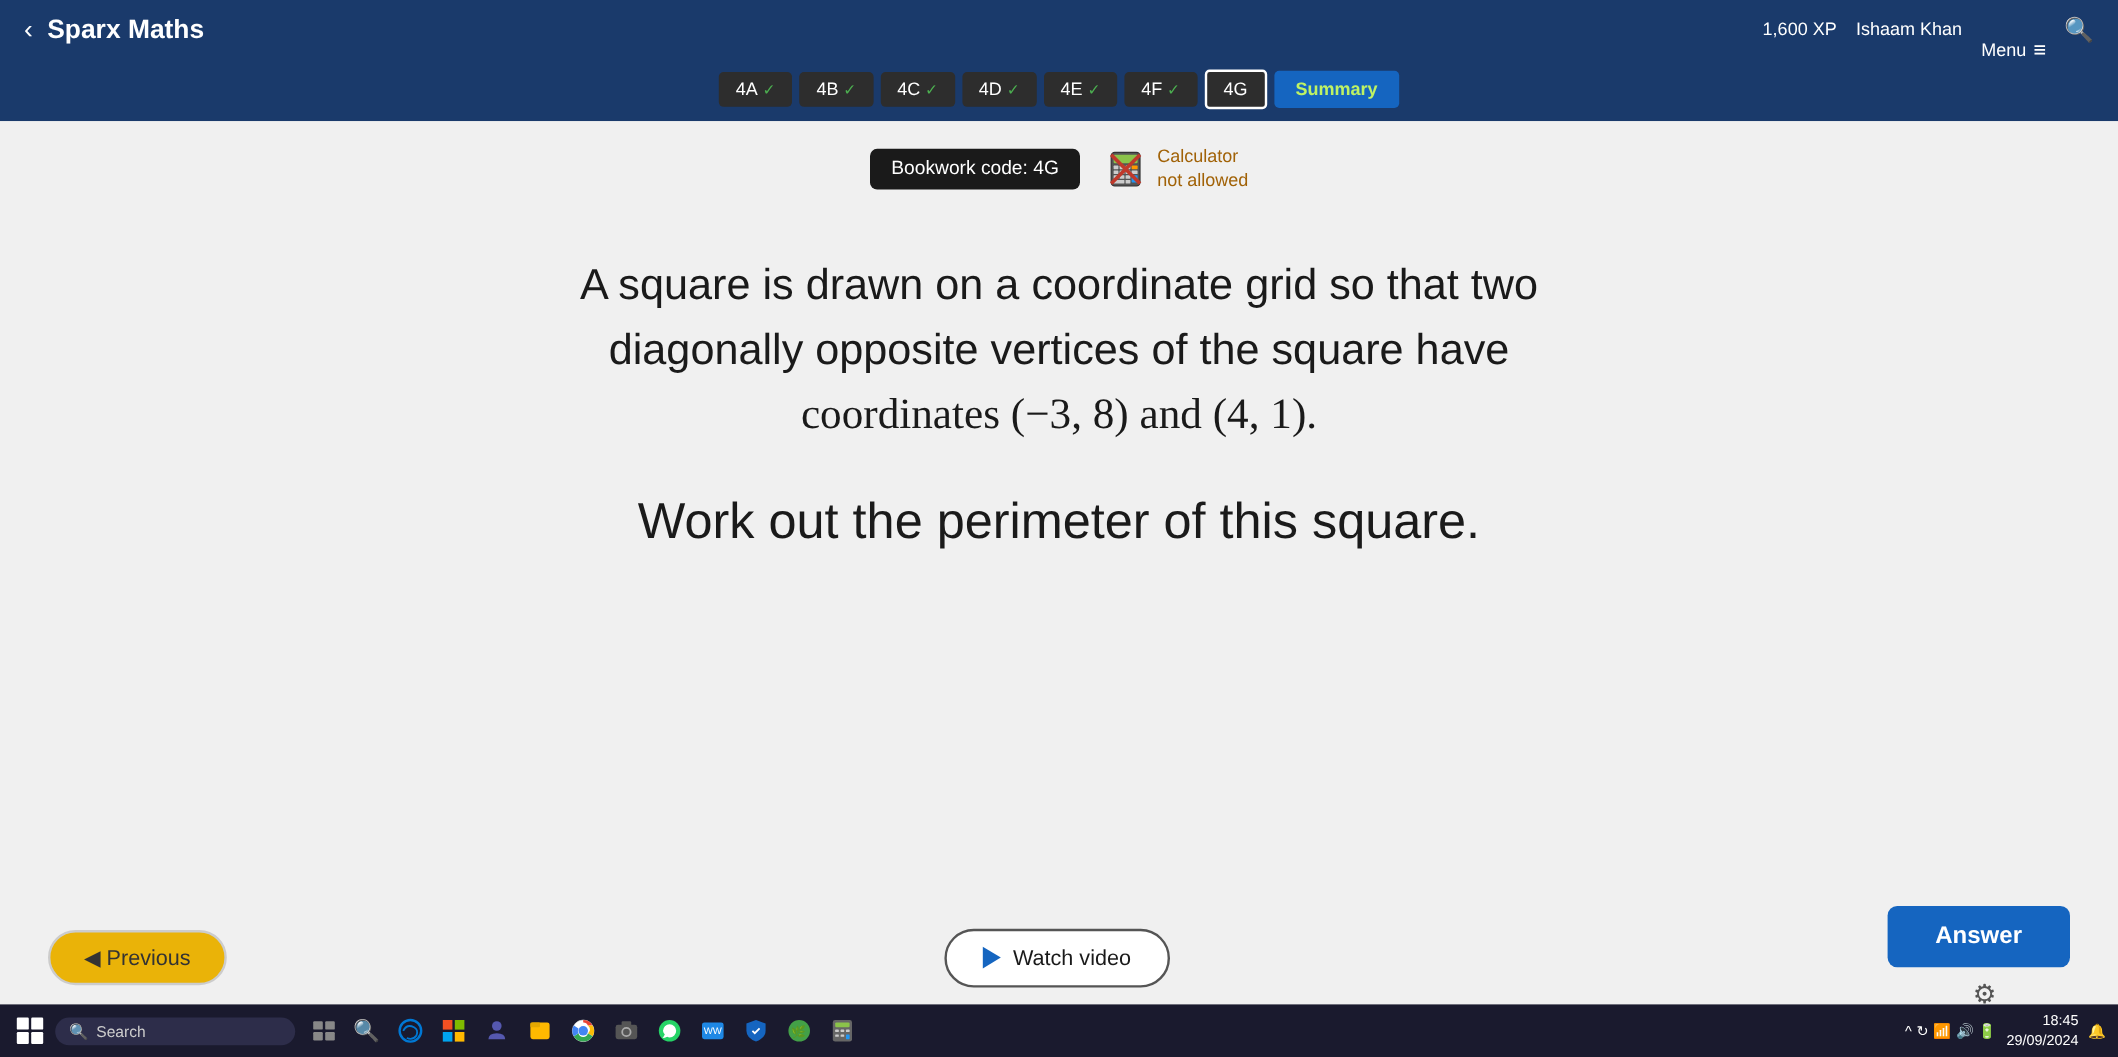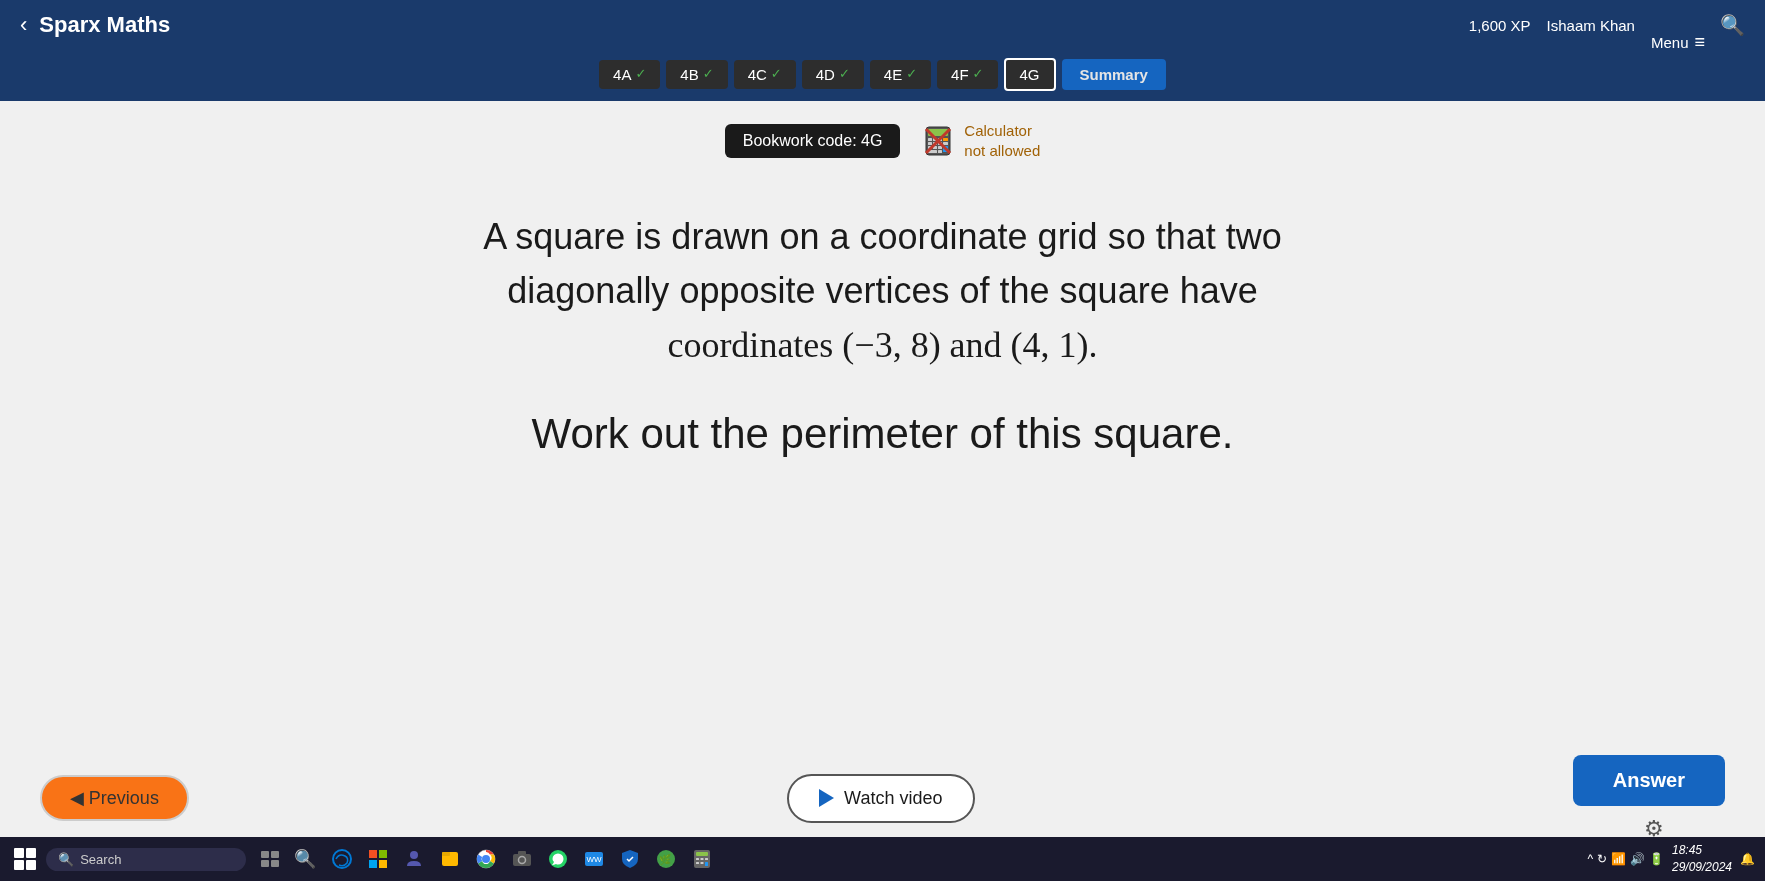--- a/index.html
+++ b/index.html
@@ -97,37 +97,37 @@
 
     .tab-item {
       background: #2d2d2d;
       color: white;
       border: none;
       border-radius: 4px;
       padding: 6px 14px;
       font-size: 15px;
       cursor: pointer;
       display: flex;
-      align-items: flex-start;
+      align-items: center;
       gap: 4px;
     }
 
     .tab-item .checkmark {
       color: #4caf50;
       font-size: 13px;
     }
 
     .tab-item.active-tab {
       background: #2d2d2d;
       border: 2px solid white;
     }
 
     .tab-summary {
       background: #1565c0;
-      color: #e5e5e5;
+      color: #bef264;
       border: none;
       border-radius: 4px;
       padding: 7px 18px;
       font-size: 15px;
       cursor: pointer;
       font-weight: 600;
     }
 
     
     .main-content {
@@ -214,21 +214,21 @@
       right: 0;
       height: 80px;
       background: #f0f0f0;
       display: flex;
       align-items: center;
       justify-content: space-between;
       padding: 0 40px;
     }
 
     .btn-previous {
-      background: #f97316;
+      background: #eab308;
       color: #333;
       border: 2px solid #ccc;
       border-radius: 30px;
       padding: 10px 28px;
       font-size: 18px;
       cursor: pointer;
     }
 
     .btn-watch-video {
       background: white;
@@ -340,23 +340,22 @@
     .taskbar-right {
       margin-left: auto;
       display: flex;
       align-items: center;
       gap: 8px;
       color: white;
       font-size: 12px;
     }
 
     .taskbar-time {
-      text-align: left;
+      text-align: right;
       line-height: 1.4;
-      font-style: italic;
     }
 
     .taskbar-sys-icons {
       display: flex;
       align-items: center;
       gap: 4px;
     }
 
     .coords {
       font-family: 'Times New Roman', Times, serif;

